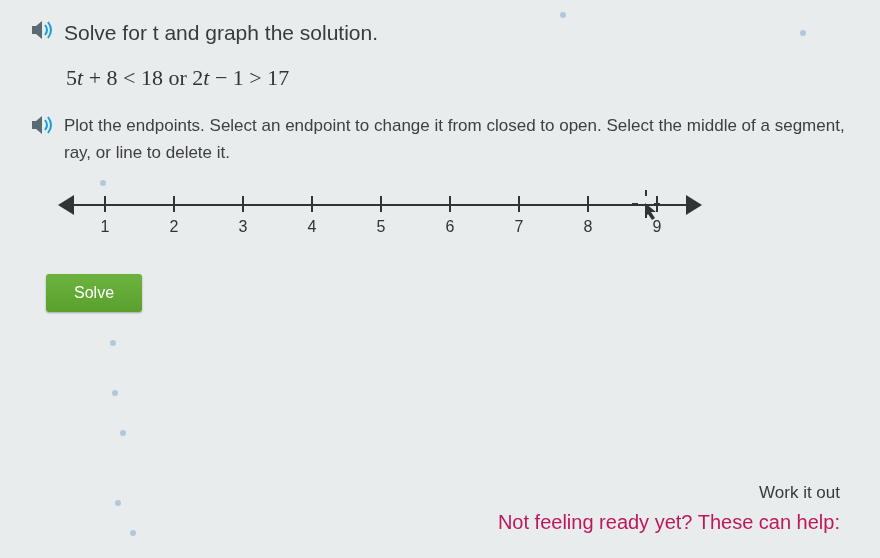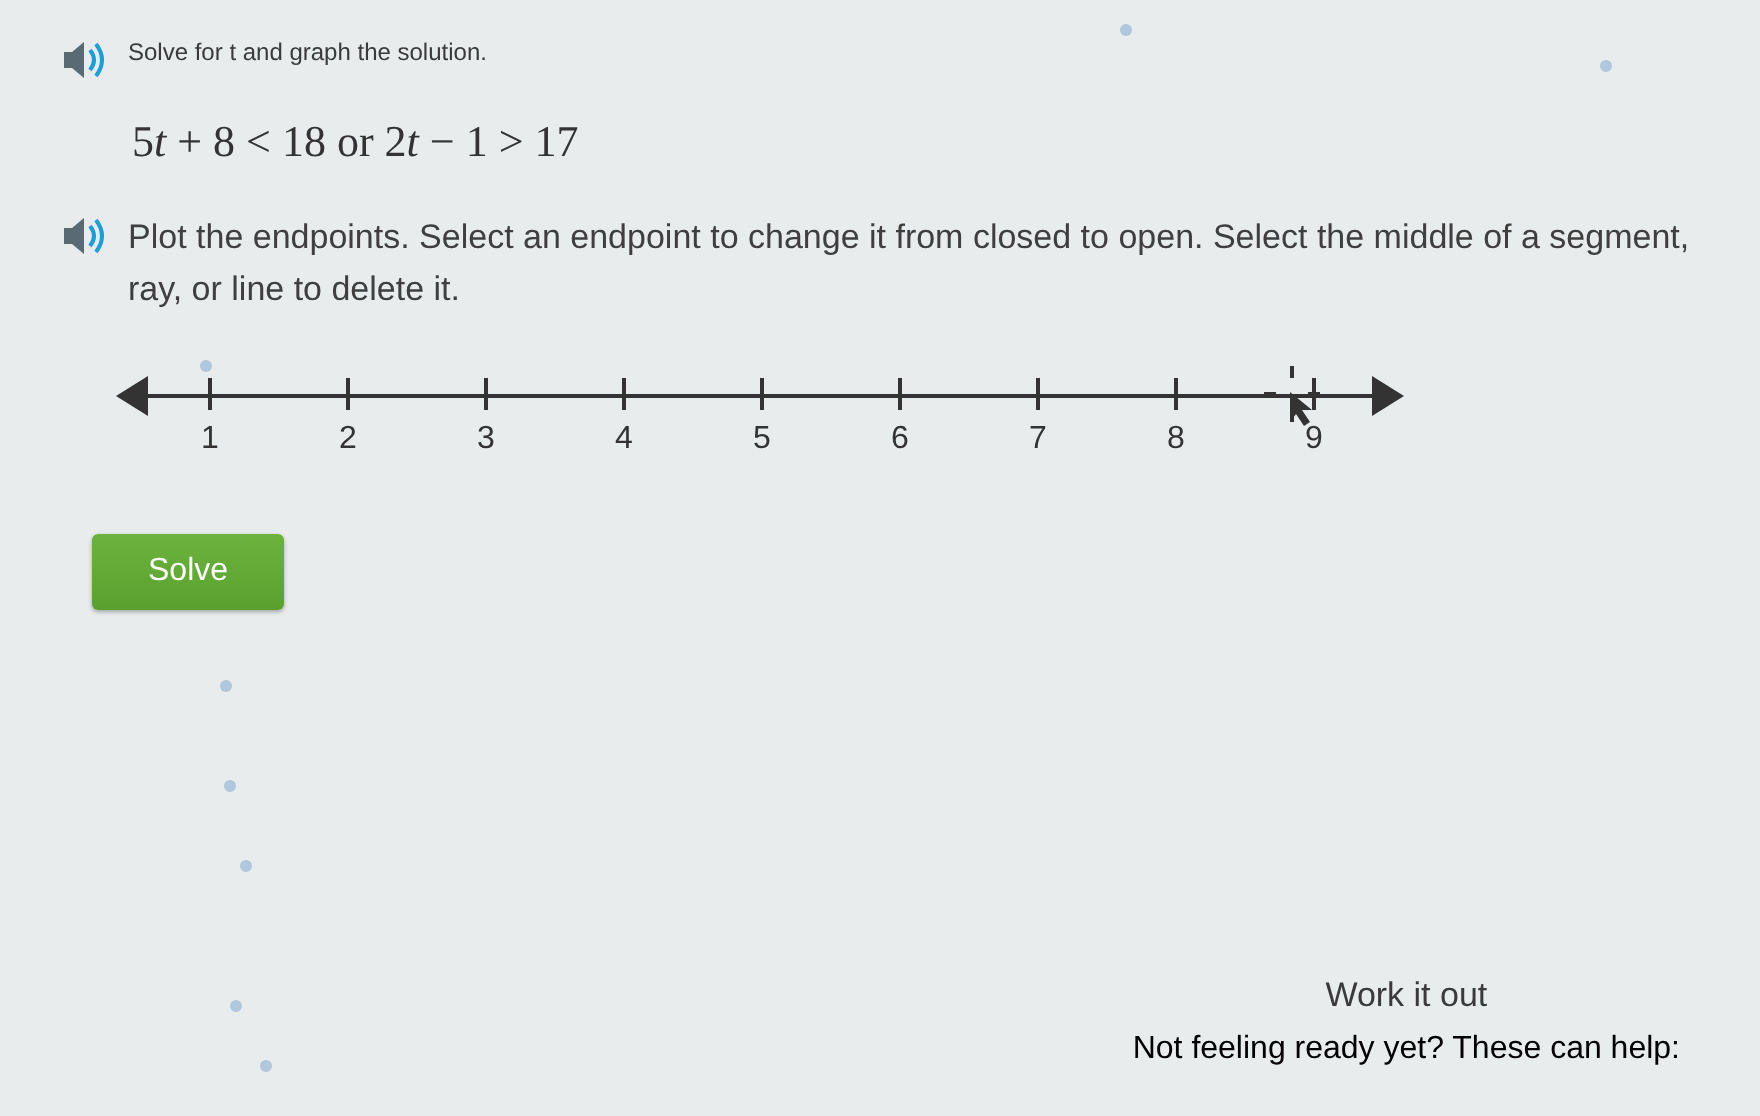--- a/index.html
+++ b/index.html
@@ -27,21 +27,21 @@
       display: inline-flex;
       align-items: center;
       flex-shrink: 0;
       margin-top: 2px;
     }
     .speaker-icon svg {
       width: 24px;
       height: 20px;
     }
     .prompt-text {
-      font-size: 12px;
+      font-size: 21px;
       color: #3a3a3a;
       line-height: 1.4;
     }
     .inequality {
       font-size: 22px;
       color: #333;
       margin: 0 0 22px 36px;
       font-family: Georgia, serif;
     }
     .inequality .var {
@@ -114,30 +114,30 @@
       border: none;
       border-radius: 3px;
       margin-left: 16px;
       cursor: pointer;
       box-shadow: 0 1px 2px rgba(0,0,0,0.3);
     }
     .bottom-hints {
       position: absolute;
       bottom: 24px;
       right: 40px;
-      text-align: center;
+      text-align: right;
     }
     .work-it-out {
       font-size: 17px;
       color: #3a3a3a;
       margin-bottom: 8px;
     }
     .help-text {
-      font-size: 16px;
-      color: #000000;
+      font-size: 20px;
+      color: #be185d;
     }
     .blue-dot {
       position: absolute;
       width: 6px;
       height: 6px;
       background: #7aa3cc;
       border-radius: 50%;
       opacity: 0.5;
     }
   </style>

